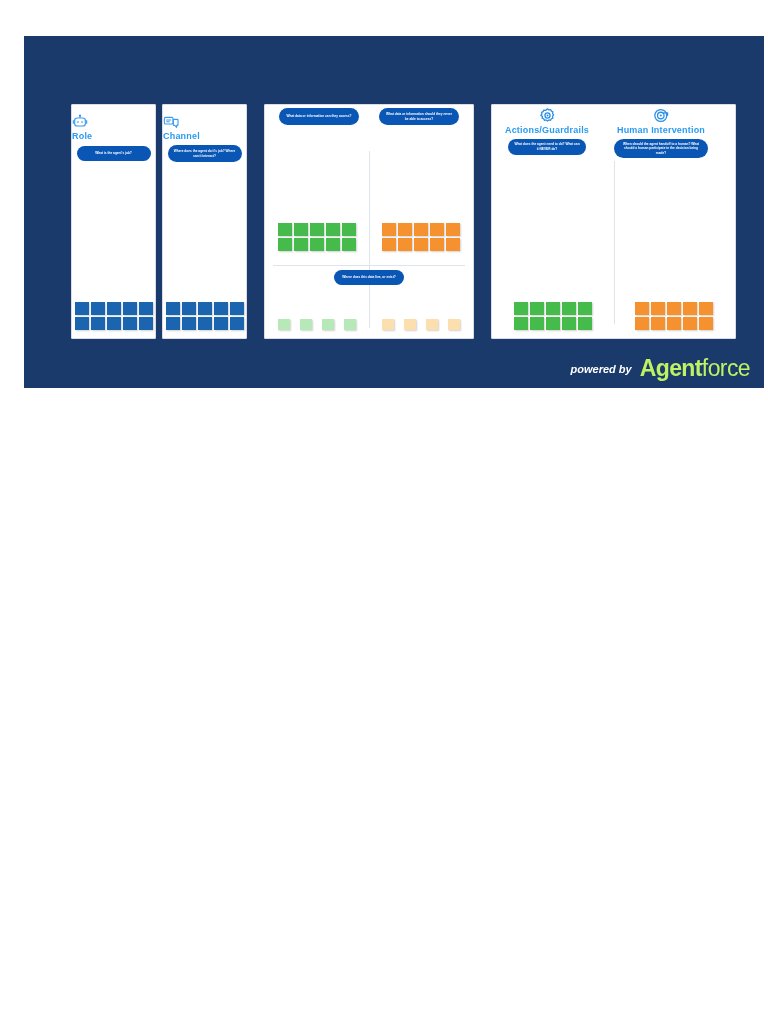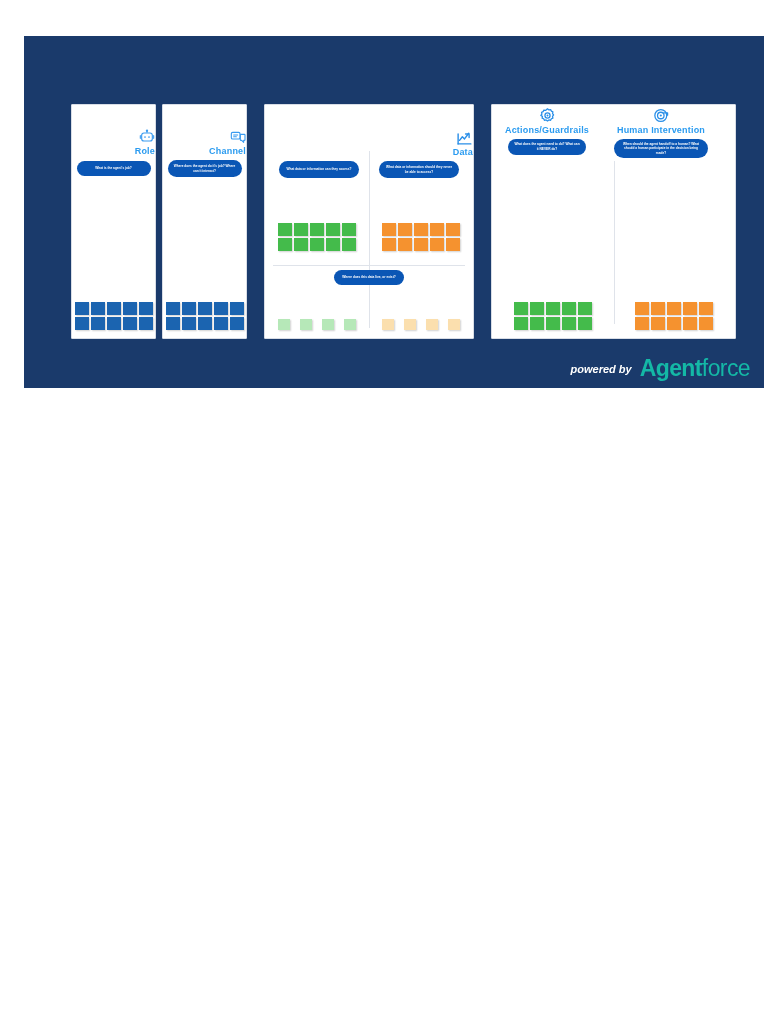--- a/index.html
+++ b/index.html
@@ -59,23 +59,22 @@
   }
   .panel.w-narrow { width: 85px; }
   .panel.w-wide   { width: 210px; }
   .panel.w-xwide  { width: 245px; }
 
   
   .group-gap { width: 5px; }
 
   
   .col-head {
-    text-align: right;
+    text-align: left;
     padding-top: 9px;
-    margin-top: 15px;
   }
   .col-icon {
     display: block;
     margin: 0 auto 1px auto;
     line-height: 0;
   }
   .col-title {
     color: #2a9bf0;
     font-size: 9px;
     font-weight: bold;
@@ -193,21 +192,21 @@
     align-items: center;
     gap: 8px;
   }
   #brand-powered {
     color: #ffffff;
     font-style: italic;
     font-size: 11px;
     font-weight: bold;
   }
   #brand-name {
-    color: #14b8a6;
+    color: #bef264;
     font-size: 23px;
     font-weight: bold;
     letter-spacing: -0.6px;
     line-height: 23px;
   }
   #brand-name .light { font-weight: normal; }
 </style>
 </head>
 <body>
 
@@ -273,31 +272,20 @@
           <div class="note note-blue"></div>
           <div class="note note-blue"></div>
           <div class="note note-blue"></div>
         </div>
       </div>
     </div>
 
     <div class="group-gap"></div>
 
     <div class="panel w-wide">
-      <div class="col-head">
-        <span class="col-icon">
-          <svg width="17" height="17" viewBox="0 0 24 24" fill="none" stroke="#2a8fe8" stroke-width="2" stroke-linecap="round" stroke-linejoin="round">
-            <path d="M3 21V7"></path>
-              <path d="M3 21h18"></path>
-            <path d="M5 16l4-5 3 3 6-8"></path>
-            <path d="M13.5 7h5v5"></path>
-          </svg>
-        </span>
-        <div class="col-title">Data</div>
-      </div>
 
       <div class="pill-row">
         <div class="pill pill-data">What data or information can they access?</div>
         <div class="pill pill-data">What data or information should they never be able to access?</div>
       </div>
 
       <div class="split-wrap">
         <div class="vline short"></div>
 
         <div class="duo-notes" style="top:78px;">

